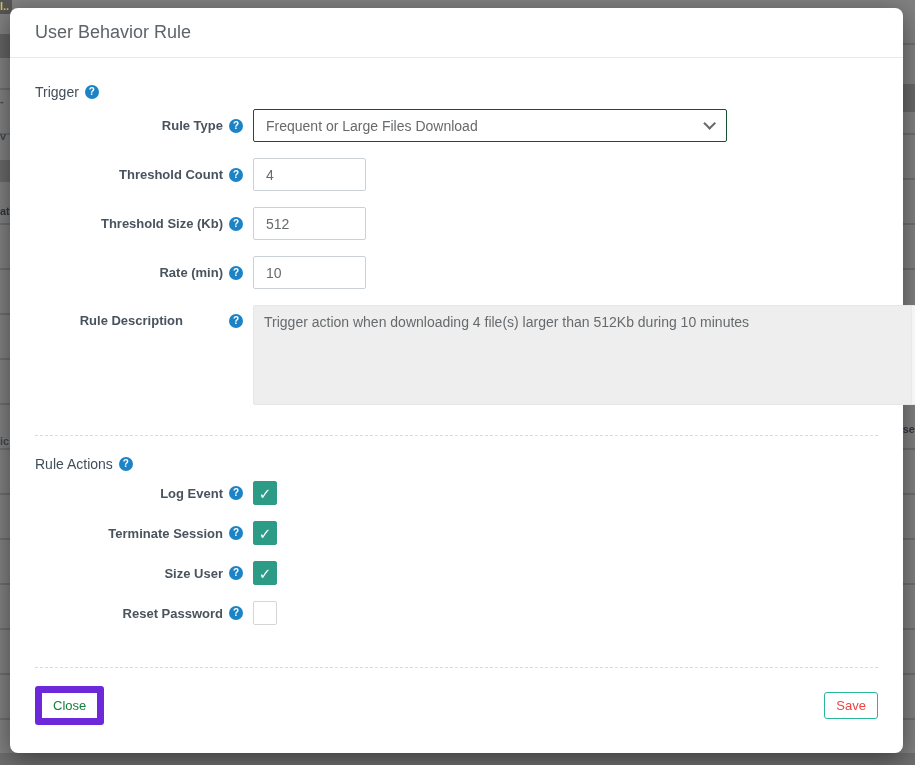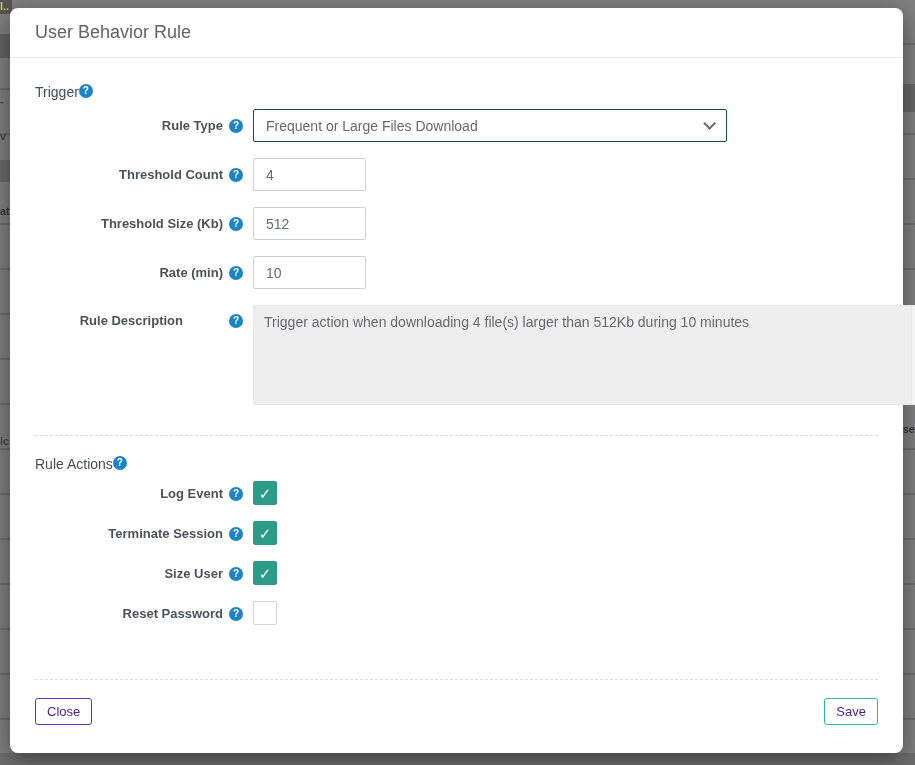--- a/index.html
+++ b/index.html
@@ -35,37 +35,37 @@
   .modal-header {
     height: 50px; padding: 0 25px;
     display: flex; align-items: center;
     border-bottom: 1px solid #e7eaec;
   }
   .modal-title { font-size: 18px; font-weight: 500; color: #5c6468; }
   .modal-body { padding: 26px 25px 0 25px; }
   .section-title {
     font-size: 14px; font-weight: 500; color: #414e59;
     margin-bottom: 9px;
-    display: flex; align-items: flex-start; gap: 0;
+    display: flex; align-items: center; gap: 6px;
   }
   
   .help-icon {
     display: inline-flex; align-items: center; justify-content: center;
     width: 14px; height: 14px; border-radius: 50%;
     background: #1c84c6; color: #ffffff;
     font-size: 10px; font-weight: bold; line-height: 1;
     flex: 0 0 auto; cursor: pointer;
   }
   
   .form-row { display: flex; align-items: center; margin-bottom: 16px; }
   .form-row.align-top { align-items: flex-start; }
   .form-row.align-top .label-col { padding-top: 8px; gap: 46px; }
   .label-col {
     width: 218px; flex: 0 0 218px;
-    display: flex; justify-content: flex-end; align-items: flex-end; gap: 6px;
+    display: flex; justify-content: flex-end; align-items: center; gap: 6px;
     padding-right: 10px;
   }
   .field-label { font-weight: bold; font-size: 13px; color: #49535e; text-align: right; }
   .control-col { flex: 1 1 auto; }
   
   .select-box {
     width: 474px; height: 33px;
     border: 1px solid #14532d; border-radius: 2px;
     display: flex; align-items: center;
     padding: 0 12px; color: #676a6c; font-size: 14px;
@@ -118,22 +118,22 @@
   .checkbox.checked .check-glyph { display: block; }
   
   .modal-footer { position: absolute; left: 0; right: 0; bottom: 0; }
   .footer-divider { margin: 0 25px; border-top: 1px dashed #d9dcde; }
   .footer-row { display: flex; justify-content: space-between; align-items: center; padding: 18px 25px 28px 25px; }
   .btn {
     font-family: "Liberation Sans", "DejaVu Sans", sans-serif;
     font-size: 13px; padding: 4px 11px; border-radius: 3px;
     background: #ffffff; cursor: pointer; line-height: 17px;
   }
-  .btn-close { border: 1px solid #6d28d9; color: #4c1d95; }
-  .btn-save { border: 1px solid #26b899; color: #4c1d95; }
+  .btn-close { border: 7px solid #6d28d9; color: #15803d; }
+  .btn-save { border: 1px solid #26b899; color: #ef4444; }
 </style>
 </head>
 <body>
 
 <div class="backdrop">
   <div class="patch-a"></div>
   <div class="patch-b"></div>
   <div class="patch-c"></div>
   <div class="patch-d"></div>
   <div class="patch-e"></div>

